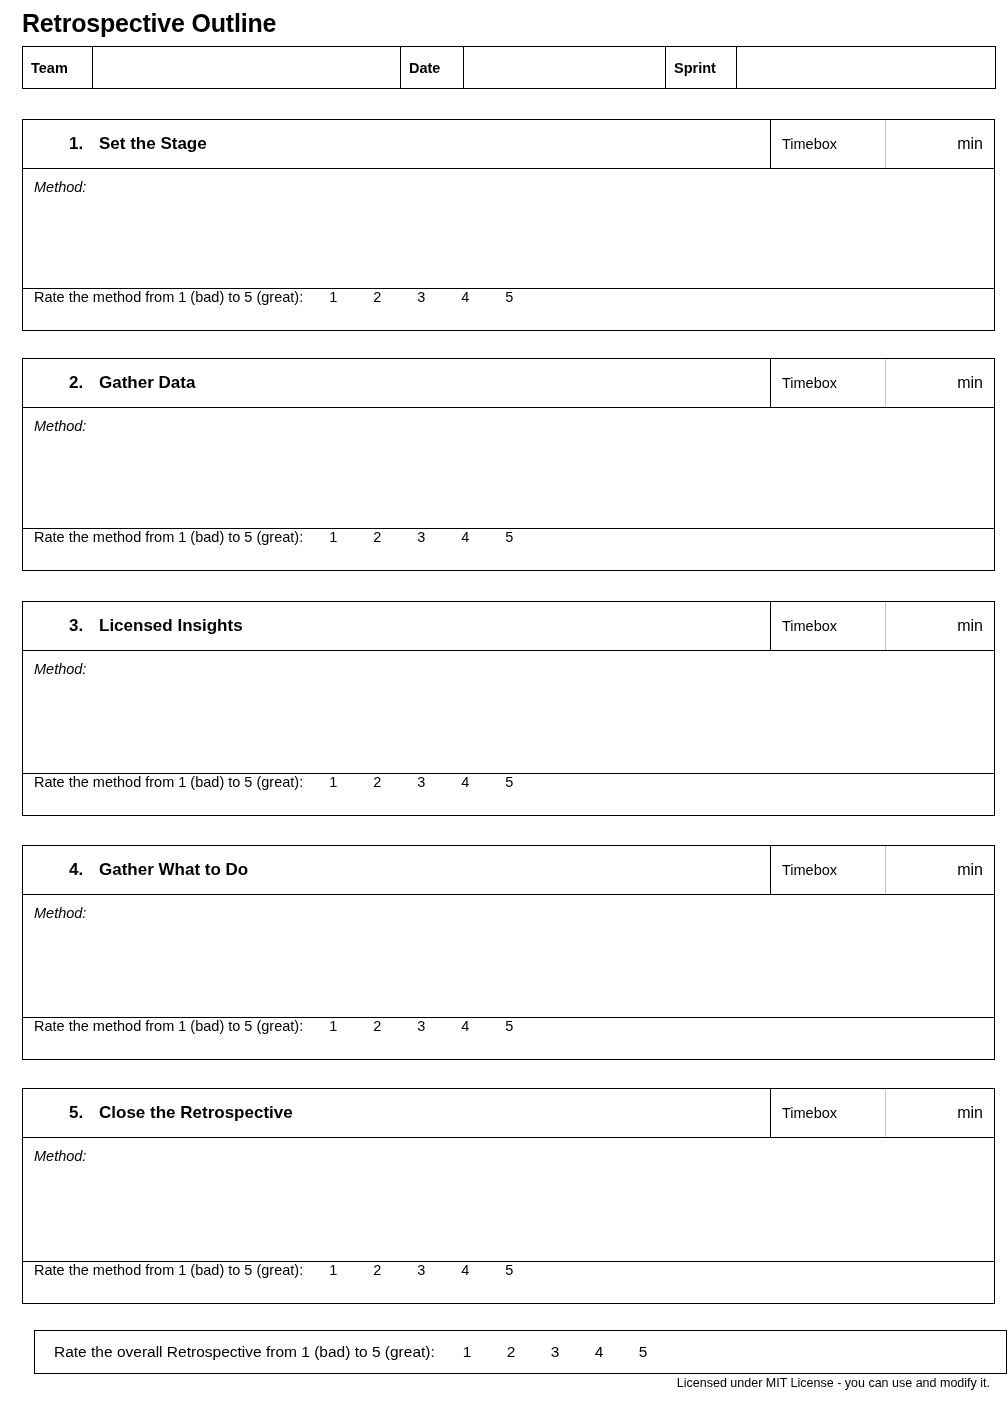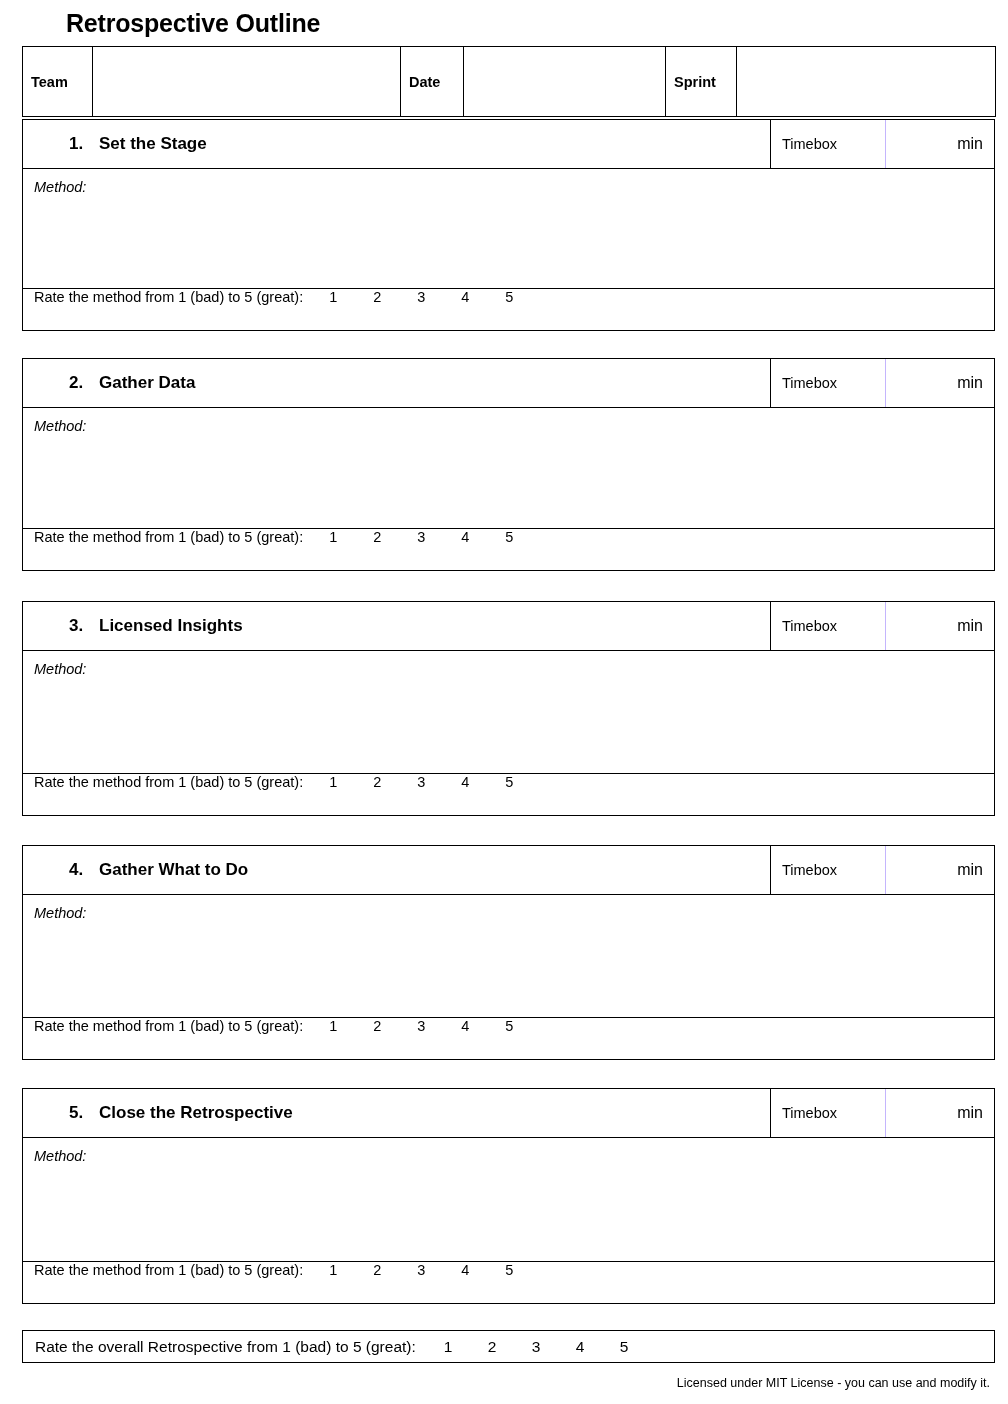--- a/index.html
+++ b/index.html
@@ -25,37 +25,36 @@
   
   .doc-title {
     position: absolute;
     left: 22px;
     top: 8px;
     font-size: 25px;
     font-weight: bold;
     letter-spacing: -0.2px;
     line-height: 30px;
     white-space: nowrap;
-    margin-left: 44px;
   }
 
   
   .meta-table {
     position: absolute;
     left: 22px;
     top: 46px;
     width: 973px;
     border-collapse: collapse;
     table-layout: fixed;
   }
   .meta-table td {
     border: 1px solid #000000;
     height: 41px;
     font-size: 14.5px;
-    padding: 14px 8px;
+    padding: 0 8px;
     vertical-align: middle;
   }
   .meta-label {
     font-weight: bold;
     white-space: nowrap;
   }
   .meta-value {
     font-weight: normal;
   }
 
@@ -130,29 +129,29 @@
   }
   .rate-scale span {
     display: inline-block;
     width: 44px;
     text-align: left;
   }
 
   
   .overall {
     position: absolute;
-    left: 22px;
+    left: 34px;
     top: 1330px;
     width: 973px;
-    height: 33px;
+    height: 44px;
     box-sizing: border-box;
     border: 1px solid #000000;
     display: flex;
     align-items: center;
-    padding-left: 12px;
+    padding-left: 19px;
     font-size: 15.5px;
     white-space: nowrap;
   }
   .overall .rate-scale { margin-left: 28px; }
   .overall .rate-scale span { width: 44px; }
 
   
   .license {
     position: absolute;
     right: 18px;

